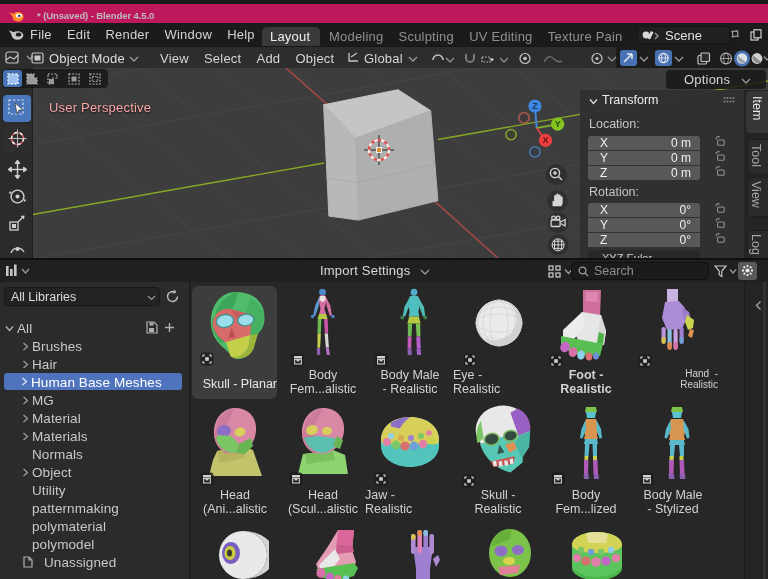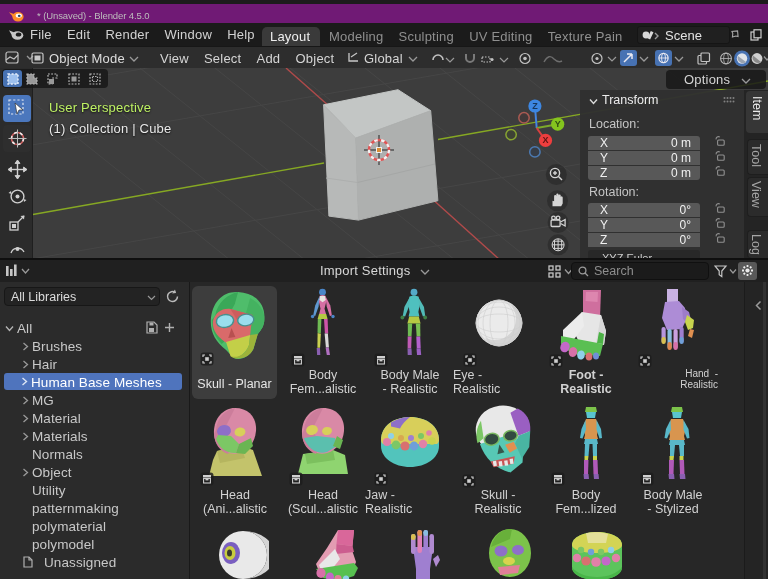--- a/index.html
+++ b/index.html
@@ -6,21 +6,21 @@
   html,body { width:768px; height:579px; overflow:hidden; background:#1c1c1c;
     font-family:"Liberation Sans", sans-serif; }
   .abs { position:absolute; }
   #page { position:relative; width:768px; height:579px; }
   .txt { position:absolute; white-space:nowrap; }
 </style>
 </head>
 <body>
 <div id="page">
 
-  <div class="abs" style="left:0;top:4px;width:768px;height:23px;background:#701a75;">
+  <div class="abs" style="left:0;top:4px;width:768px;height:23px;background:#be185d;font-weight:bold;">
     <svg class="abs" style="left:8px;top:5px;" width="16" height="14" viewBox="0 0 16 14">
       <path d="M1 3.2 L8.5 6 L5.5 8.6 Z" fill="#ff8d28"></path>
       <ellipse cx="10" cy="7.8" rx="5.6" ry="4.8" fill="#ff8d28"></ellipse>
       <ellipse cx="10.8" cy="6.6" rx="3.1" ry="2.2" fill="#ffffff"></ellipse>
       <ellipse cx="11.2" cy="6.9" rx="1.4" ry="1.1" fill="#2a4a66"></ellipse>
     </svg>
     <div class="txt" style="left:37px;top:6px;font-size:9.5px;letter-spacing:-0.1px;color:#bdbdbd;">* (Unsaved) - Blender 4.5.0</div>
   </div>
 
   <div class="abs" style="left:0;top:23px;width:768px;height:23px;background:#1b1b1b;">
@@ -41,21 +41,21 @@
       <path d="M14 4 l3 3 l-3 3" stroke="#999" stroke-width="1.4" fill="none"></path>
     </svg>
     <div class="txt" style="left:665px;top:4.5px;font-size:13px;color:#e2e2e2;">Scene</div>
     <svg class="abs" style="left:731px;top:6px;" width="34" height="12" viewBox="0 0 34 12">
       <path d="M4 1 l4 4 l-2 1 l-2 3 l-2-3 l-2-1 z" fill="none" stroke="#a8a8a8" stroke-width="1.1" transform="rotate(40 4 5)"></path>
       <rect x="20" y="3" width="7" height="8" fill="none" stroke="#cfcfcf" stroke-width="1.2"></rect>
       <rect x="23" y="0.8" width="7" height="8" fill="#1b1b1b" stroke="#cfcfcf" stroke-width="1.2"></rect>
     </svg>
   </div>
 
-  <div class="abs" style="left:0;top:46px;width:768px;height:22px;background:#2d2d2d;border-top:1px solid #171717;">
+  <div class="abs" style="left:0;top:46px;width:616px;height:22px;background:#2d2d2d;border-top:1px solid #171717;">
     <svg class="abs" style="left:5px;top:4px;" width="30" height="14" viewBox="0 0 30 14">
       <rect x="1" y="1" width="12" height="11" rx="2" fill="none" stroke="#c2c2c2" stroke-width="1.2"></rect>
       <path d="M1 9 l4 -3 l4 2 l4 -4" stroke="#c2c2c2" stroke-width="1.1" fill="none"></path>
       <path d="M22 5 l3 3 l3 -3" stroke="#999" stroke-width="1.3" fill="none"></path>
     </svg>
     <svg class="abs" style="left:31px;top:5px;" width="14" height="12" viewBox="0 0 14 12">
       <rect x="1" y="1" width="11" height="10" rx="1.5" fill="none" stroke="#c8c8c8" stroke-width="1.2"></rect>
       <rect x="3.5" y="3.5" width="6" height="5" fill="#c8c8c8"></rect>
     </svg>
     <div class="txt" style="left:49px;top:3.5px;font-size:13px;letter-spacing:0.2px;color:#dddddd;">Object Mode</div>
@@ -266,22 +266,21 @@
         <rect x="66.5" y="3.5" width="5" height="5" fill="none" stroke-dasharray="1.4 1.2"></rect>
       </g>
     </svg>
 
     <div class="abs" style="left:666px;top:2px;width:100px;height:19px;background:rgba(24,24,24,0.85);border-radius:4px;"></div>
     <div class="txt" style="left:684px;top:3.5px;font-size:13px;letter-spacing:0.2px;color:#d5d5d5;">Options</div>
     <svg class="abs" style="left:741px;top:10px;" width="10" height="6" viewBox="0 0 10 6">
         <path d="M1 1 l4 4 l4 -4" stroke="#999" stroke-width="1.3" fill="none"></path>
       </svg>
 
-    <div class="txt" style="left:49px;top:31.5px;font-size:13px;letter-spacing:0.2px;color:#bef264;text-shadow:0 1px 2px rgba(0,0,0,0.8);">User Perspective</div>
-    <div class="txt" style="left:49px;top:52.5px;font-size:13px;letter-spacing:0.2px;color:#e9e9e9;text-shadow:0 1px 2px rgba(0,0,0,0.8);">(1) Collection | Cube</div>
+    <div class="txt" style="left:49px;top:31.5px;font-size:13px;letter-spacing:0.2px;color:#fca5a5;text-shadow:0 1px 2px rgba(0,0,0,0.8);">User Perspective</div>
 
     <div class="abs" style="left:580px;top:22px;width:164px;height:168px;background:rgba(48,48,48,0.96);"></div>
     <svg class="abs" style="left:589px;top:30px;" width="9" height="7" viewBox="0 0 9 7">
         <path d="M1 1.5 l3.5 4 l3.5 -4" stroke="#d9d9d9" stroke-width="1.4" fill="none"></path>
       </svg>
     <div class="txt" style="left:602px;top:25px;font-size:12.5px;color:#ececec;">Transform</div>
     <svg class="abs" style="left:723px;top:28px;" width="12" height="8" viewBox="0 0 12 8">
       <g fill="#808080">
           <circle cx="1.5" cy="2" r="1"></circle>
           <circle cx="4.5" cy="2" r="1"></circle>
@@ -476,21 +475,21 @@
         <path d="M33 2 C24 4 14 12 12 26 L9 30 C9 40 12 47 18 54 L24 48 L22 30 L30 14 Z" fill="#3aa858"></path>
         <path d="M44 8 C52 13 57 20 57 29 C57 36 54 40 51 44 L44 47 L40 24 Z" fill="#44b260"></path>
         <path d="M10 31 C12 23 18 18 26 19 L46 25 L44 45 L36 59 L24 54 C15 48 9 41 10 31 Z" fill="#d96a6a"></path>
         <path d="M26 19 L46 25 L45 36 L32 30 Z" fill="#cc5d5d"></path>
         <ellipse cx="21" cy="31" rx="8" ry="6.4" fill="#9adeec" stroke="#47908e" stroke-width="1.3" transform="rotate(-14 21 31)"></ellipse>
         <ellipse cx="40" cy="30" rx="7.4" ry="5.8" fill="#9adeec" stroke="#47908e" stroke-width="1.3" transform="rotate(-10 40 30)"></ellipse>
         <path d="M27 38 l3.5 9 l-6.5 1 z" fill="#b85050"></path>
         <path d="M22 52 L44 45 L43 55 C39 66 30 70 26 66 Z" fill="#c3cf48"></path>
         <path d="M44 45 L51 44 L47 59 C44 66 37 70 29 68 L26 66 C33 69 40 64 43 55 Z" fill="#9db33a"></path>
       </svg>
-      <div class="txt" style="left:1px;top:95px;width:85px;text-align:center;font-size:12.5px;color:#e6e6e6;">Skull - Planar</div>
+      <div class="txt" style="left:1px;top:95px;width:85px;text-align:right;font-size:12.5px;color:#e6e6e6;">Skull - Planar</div>
       <svg class="abs" style="left:9px;top:70px;" width="14" height="14" viewBox="0 0 14 14">
         <rect x="0.5" y="0.5" width="13" height="13" rx="3" fill="#1d1d1d" opacity="0.85"></rect>
         <path d="M3 5 v-2 h2 M9 3 h2 v2 M11 9 v2 h-2 M5 11 h-2 v-2" stroke="#cfcfcf" stroke-width="1.2" fill="none"></path>
         <rect x="5.2" y="5.2" width="3.6" height="3.6" fill="#cfcfcf"></rect>
       </svg>
 
       <svg class="abs" style="left:114px;top:6px;" width="36" height="76" viewBox="0 0 36 76">
         <circle cx="17.5" cy="4.2" r="3.4" fill="#4a86c8"></circle>
         <path d="M17.5 7 l-2.8 0.8 l-1 5 l1.8 8 l-1.4 5.5 h7 l-1.6 -5.5 l2 -8 l-1 -5 Z" fill="#d56fa4"></path>
         <path d="M15 8 h5 l1 3.8 l-3.4 2.4 l-3.4 -2.4 Z" fill="#e8e4e0"></path>

